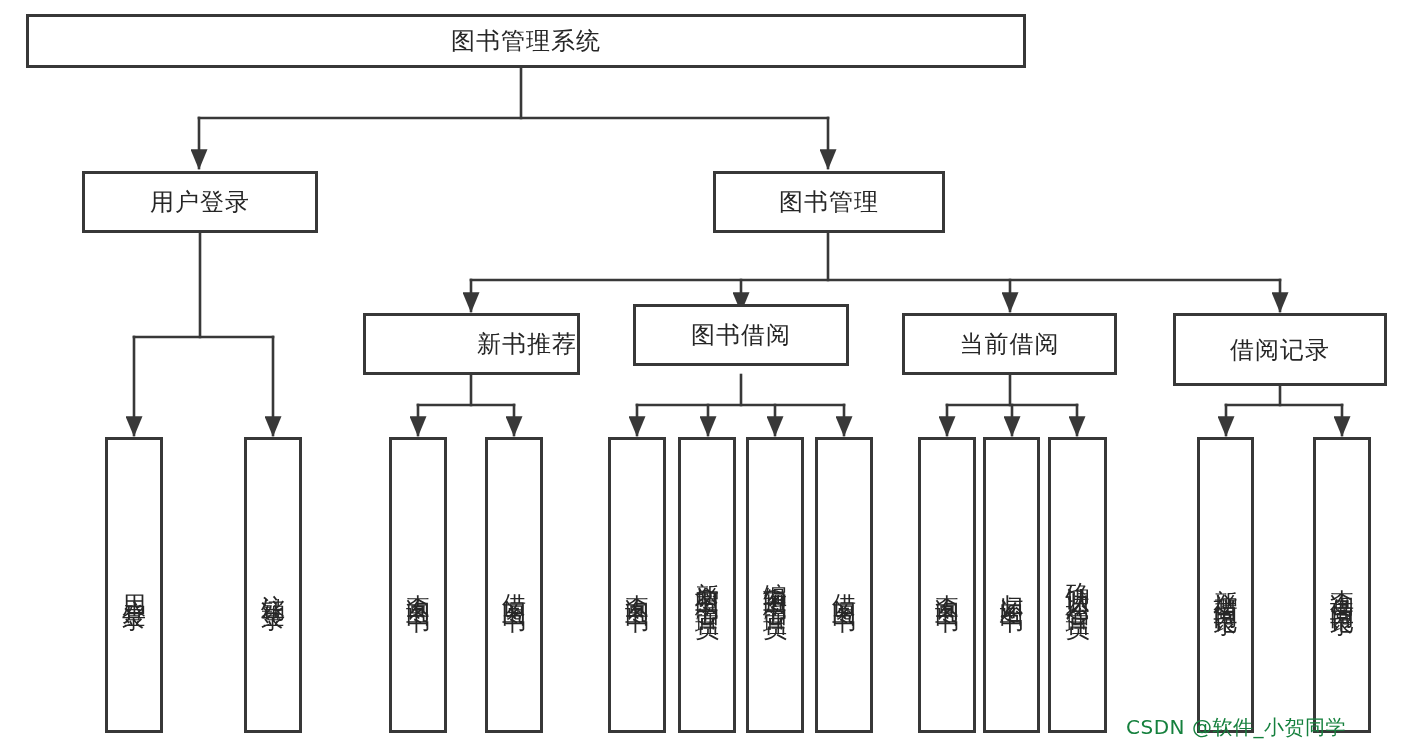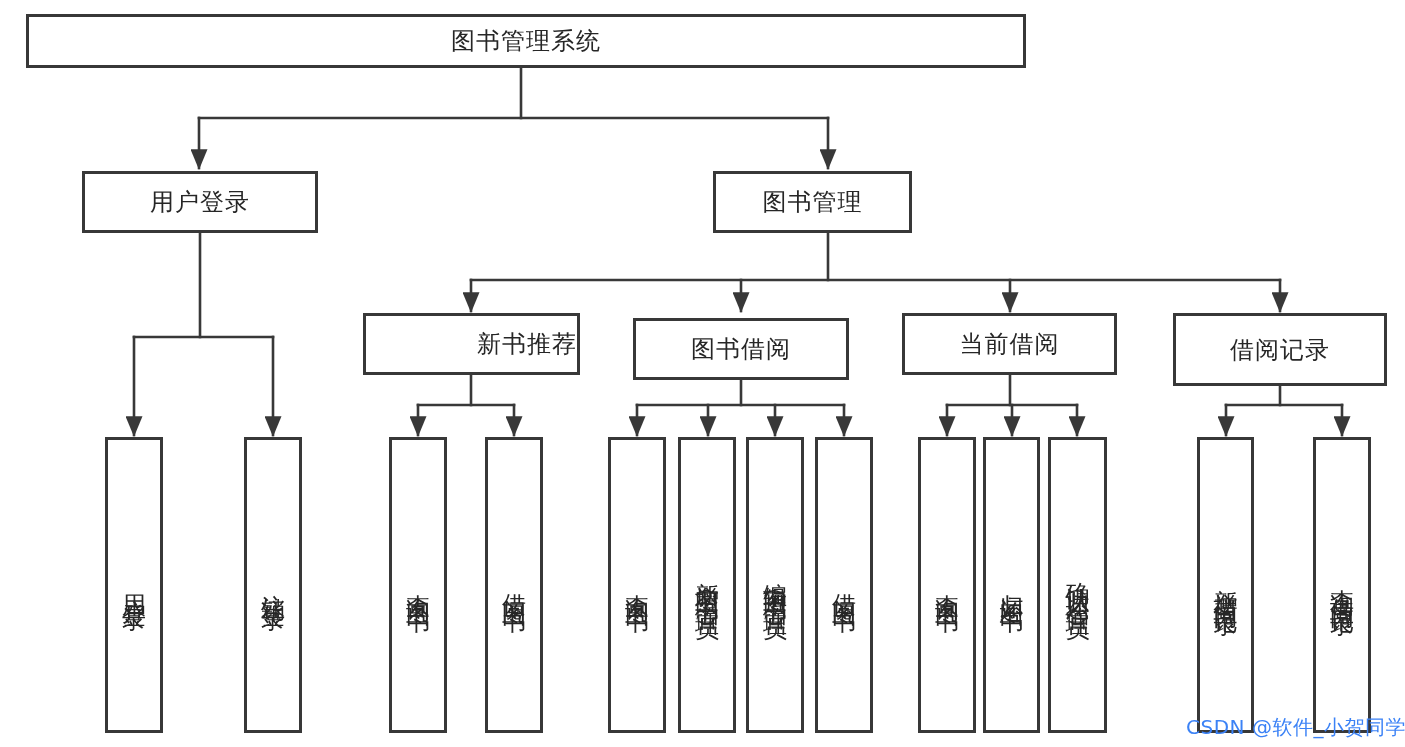--- a/index.html
+++ b/index.html
@@ -32,23 +32,23 @@
     z-index: 2;
     color: #262626;
     font-size: 24px;
     letter-spacing: 1px;
     line-height: 1;
     white-space: nowrap;
   }
   
   .box-root        { left: 26px;   top: 14px;  width: 1000px; height: 54px; }
   .box-user-login  { left: 82px;   top: 171px; width: 236px;  height: 62px; }
-  .box-book-mgmt   { left: 713px;  top: 171px; width: 199px;  height: 62px; }
+  .box-book-mgmt   { left: 713px;  top: 171px; width: 232px;  height: 62px; }
   .box-new-books   { left: 363px;  top: 313px; width: 217px;  height: 62px; justify-content: flex-end; }
-  .box-book-borrow { left: 633px;  top: 318px; width: 216px;  height: 62px; }
+  .box-book-borrow { left: 633px;  top: 304px; width: 216px;  height: 62px; }
   .box-cur-borrow  { left: 902px;  top: 313px; width: 215px;  height: 62px; }
   .box-records     { left: 1173px; top: 313px; width: 214px;  height: 73px; }
   
   .leaf {
     top: 437px;
     width: 58px;
     height: 296px;
   }
   .leaf .vtext {
     writing-mode: vertical-rl;
@@ -67,25 +67,25 @@
   .leaf-3b { left: 678px; }
   .leaf-3c { left: 746px; }
   .leaf-3d { left: 815px; }
   .leaf-4a { left: 918px; }
   .leaf-4b { left: 983px; width: 57px; }
   .leaf-4c { left: 1048px; width: 59px; }
   .leaf-5a { left: 1197px; width: 57px; }
   .leaf-5b { left: 1313px; }
   .watermark {
     position: absolute;
-    left: 1186px;
+    left: 1126px;
     top: 714px;
     z-index: 3;
     font-size: 20px;
-    color: #3b82f6;
+    color: #15803d;
     letter-spacing: 0.5px;
     white-space: nowrap;
   }
 </style>
 </head>
 <body>
 
 <div class="canvas">
 
   <svg class="connectors" width="1405" height="747" viewBox="0 0 1405 747">

